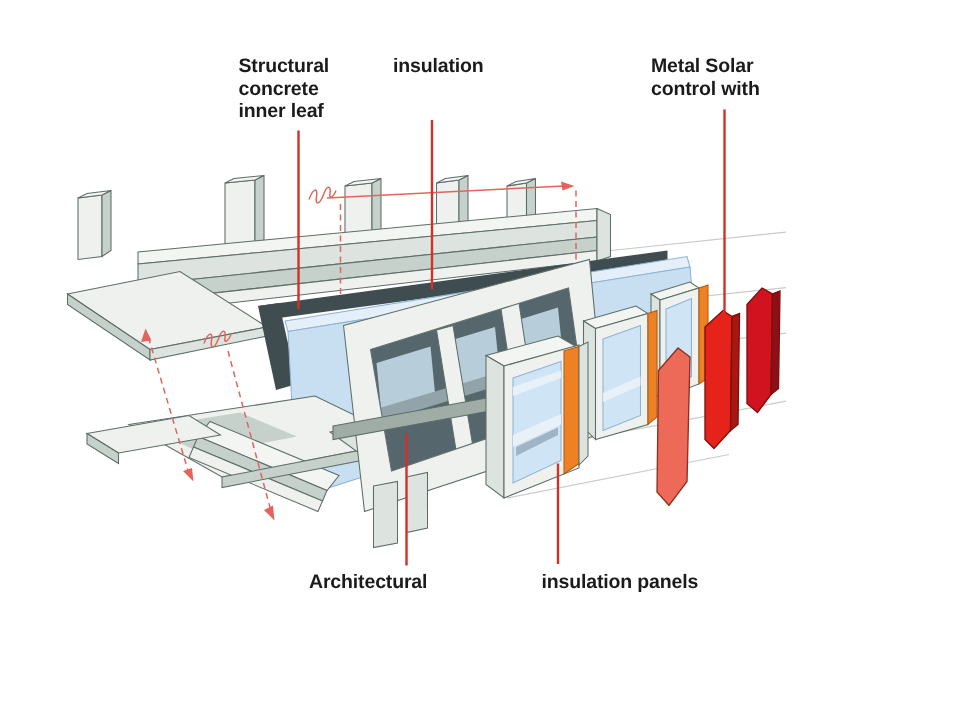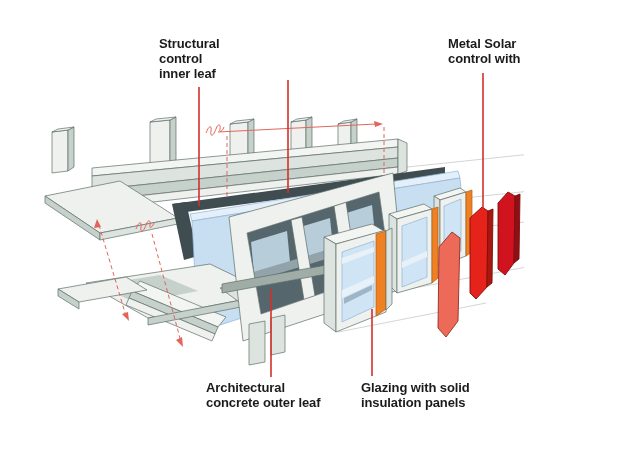--- a/index.html
+++ b/index.html
@@ -160,35 +160,34 @@
     <line class="leader" x1="199" y1="87" x2="199" y2="206"></line>
     <line class="leader" x1="288" y1="80" x2="288" y2="193"></line>
     <line class="leader" x1="483" y1="73" x2="483" y2="209"></line>
     <line class="leader" x1="271" y1="289" x2="271" y2="377"></line>
     <line class="leader" x1="372" y1="309" x2="372" y2="376"></line>
   </g>
 </svg>
 
 <div class="label" style="left:159px;top:36px">
   <div>Structural</div>
-  <div>control</div>
+  <div>concrete</div>
   <div>inner leaf</div>
 </div>
 
 <div class="label" style="left:262px;top:36px">
+  <div>insulation</div>
 </div>
 
-<div class="label" style="left:448px;top:36px">
+<div class="label" style="left:434px;top:36px">
   <div>Metal Solar</div>
   <div>control with</div>
 </div>
 
 <div class="label" style="left:206px;top:380px">
   <div>Architectural</div>
-  <div>concrete outer leaf</div>
 </div>
 
 <div class="label" style="left:361px;top:380px">
-  <div>Glazing with solid</div>
   <div>insulation panels</div>
 </div>
 
 </div>
 
 </body></html>

